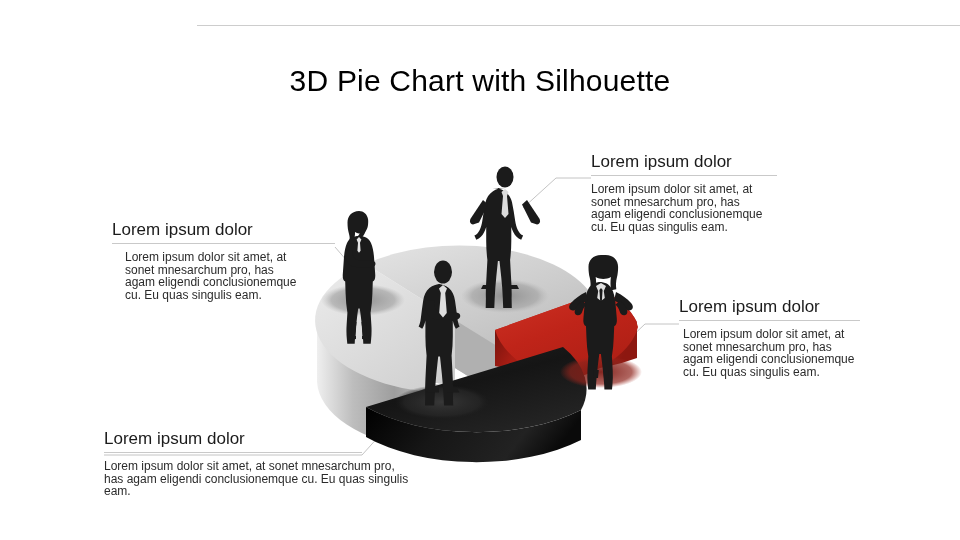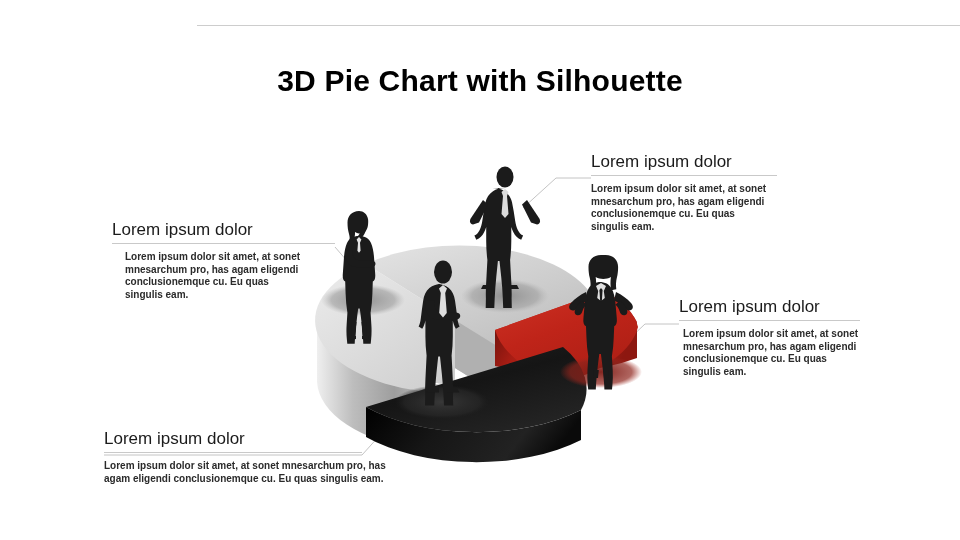--- a/index.html
+++ b/index.html
@@ -38,42 +38,42 @@
     background: #cdcdcd;
   }
 
   
   #page-title {
     position: absolute;
     left: 0; top: 64px;
     width: 960px;
     text-align: center;
     font-size: 30px;
-    font-weight: bold;
+    font-weight: normal;
     letter-spacing: 0.2px;
     color: #000000;
   }
 
   
   .callout { position: absolute; }
   .callout-heading {
     font-size: 17px;
     font-weight: normal;
     color: #1b1b1b;
     white-space: nowrap;
     line-height: 17px;
   }
   .callout-rule {
     height: 1px;
     background: #c9c9c9;
     margin-top: 5px;
   }
   .callout-body {
-    font-size: 10px;
-    font-weight: bold;
+    font-size: 12px;
+    font-weight: normal;
     line-height: 12.6px;
     color: #2b2b2b;
     margin-top: 7px;
   }
 
   #callout-top-right { left: 591px; top: 153px; width: 186px; }
   #callout-top-right .callout-rule { width: 186px; }
   #callout-top-right .callout-body { width: 182px; }
 
   #callout-left { left: 112px; top: 221px; width: 223px; }

